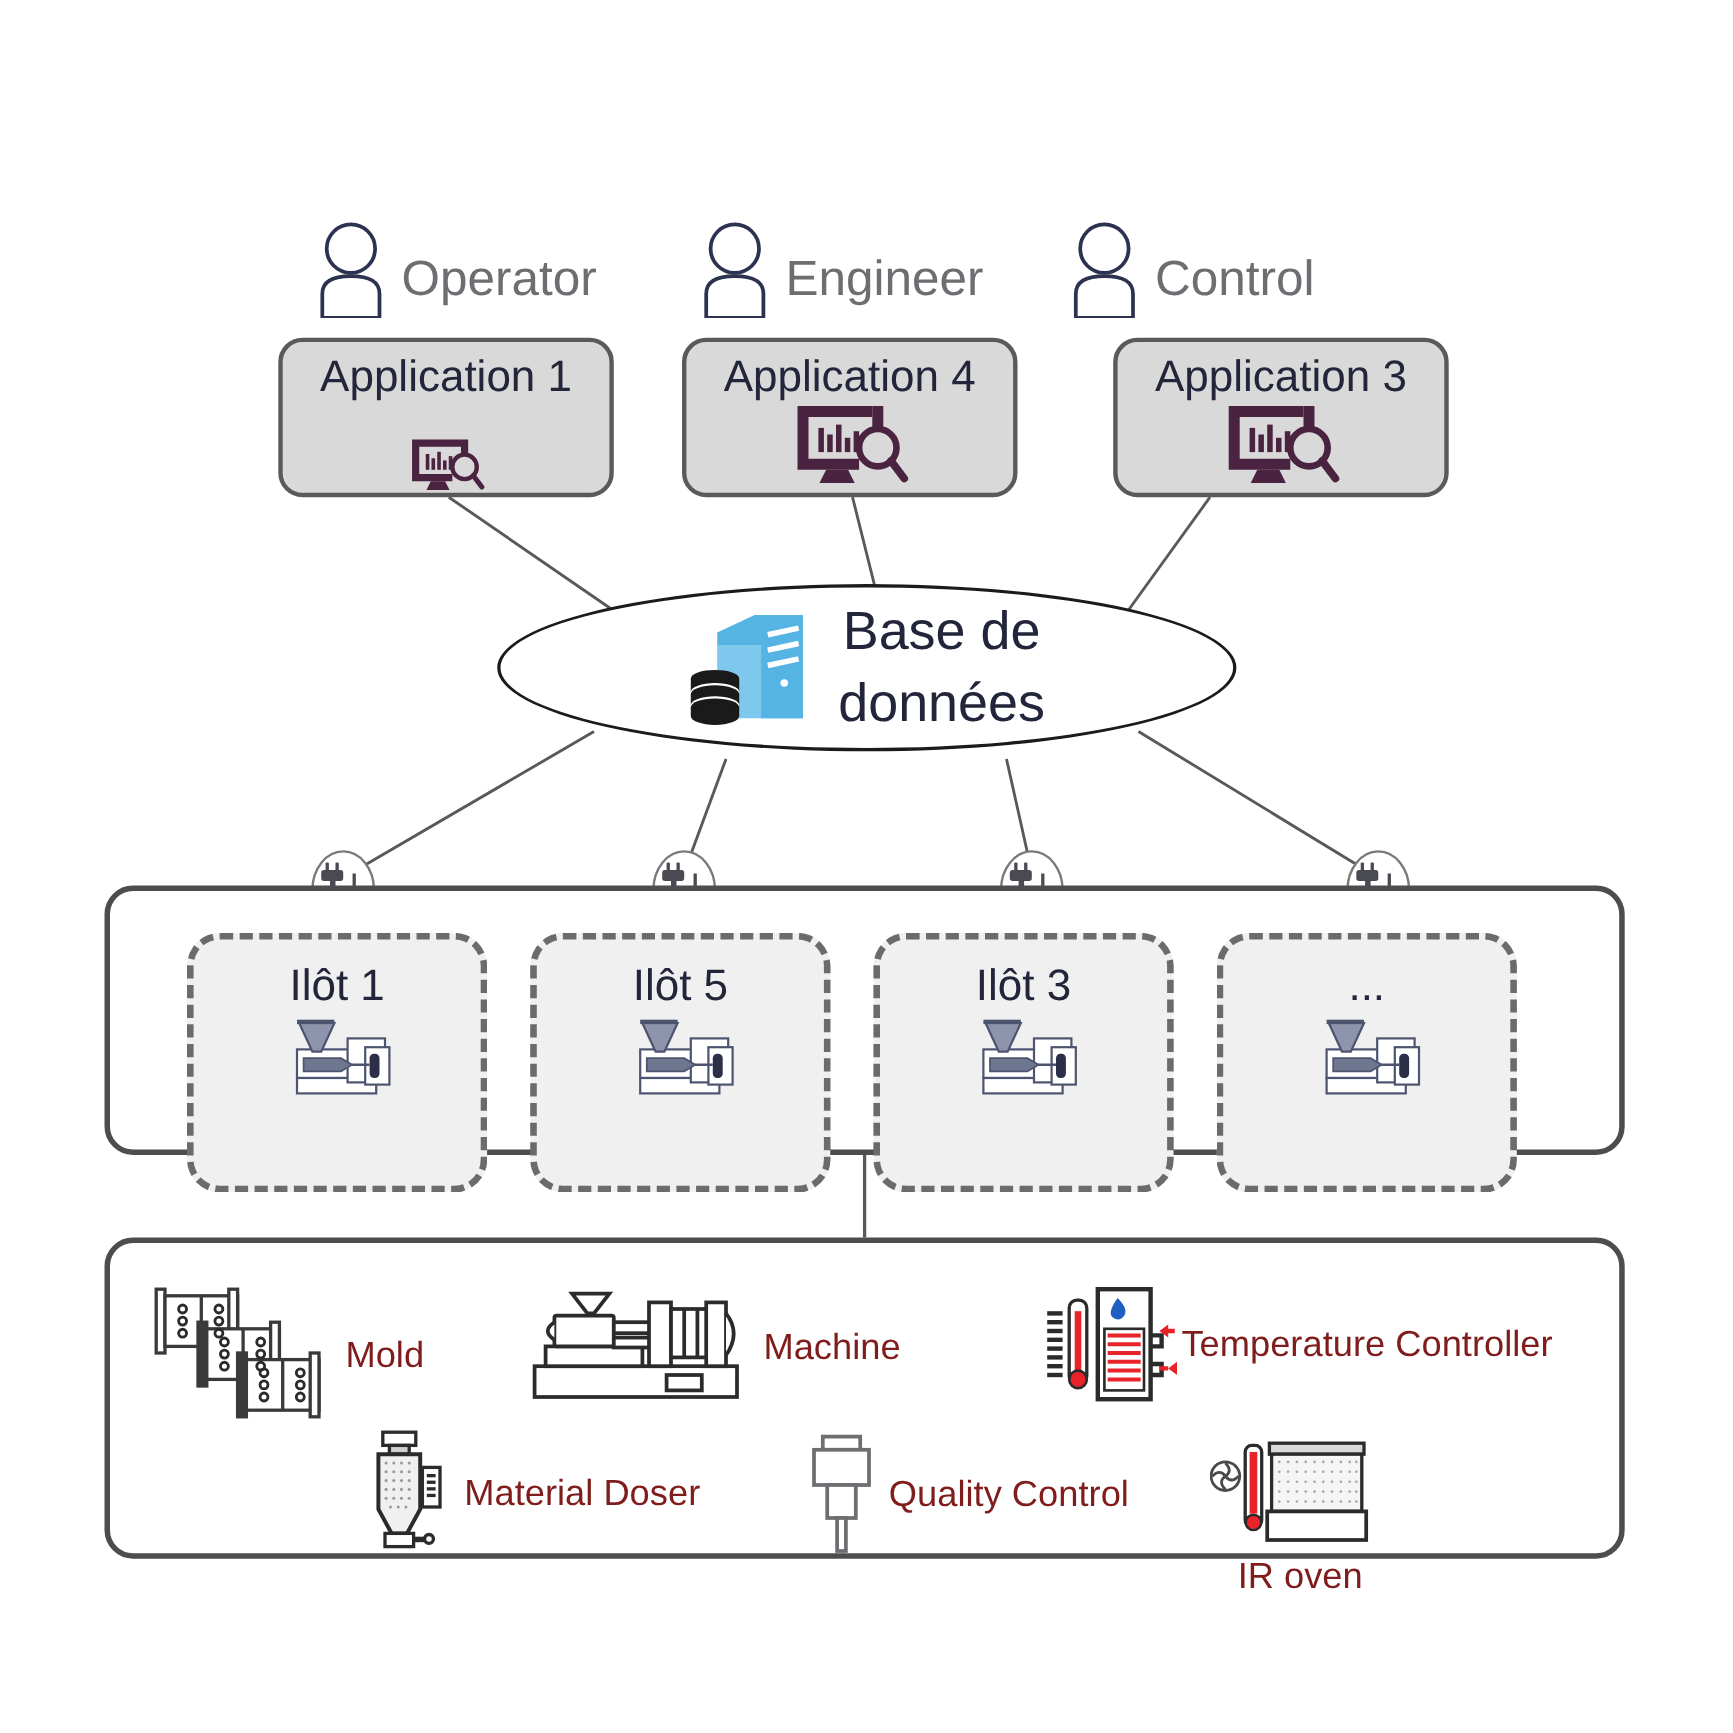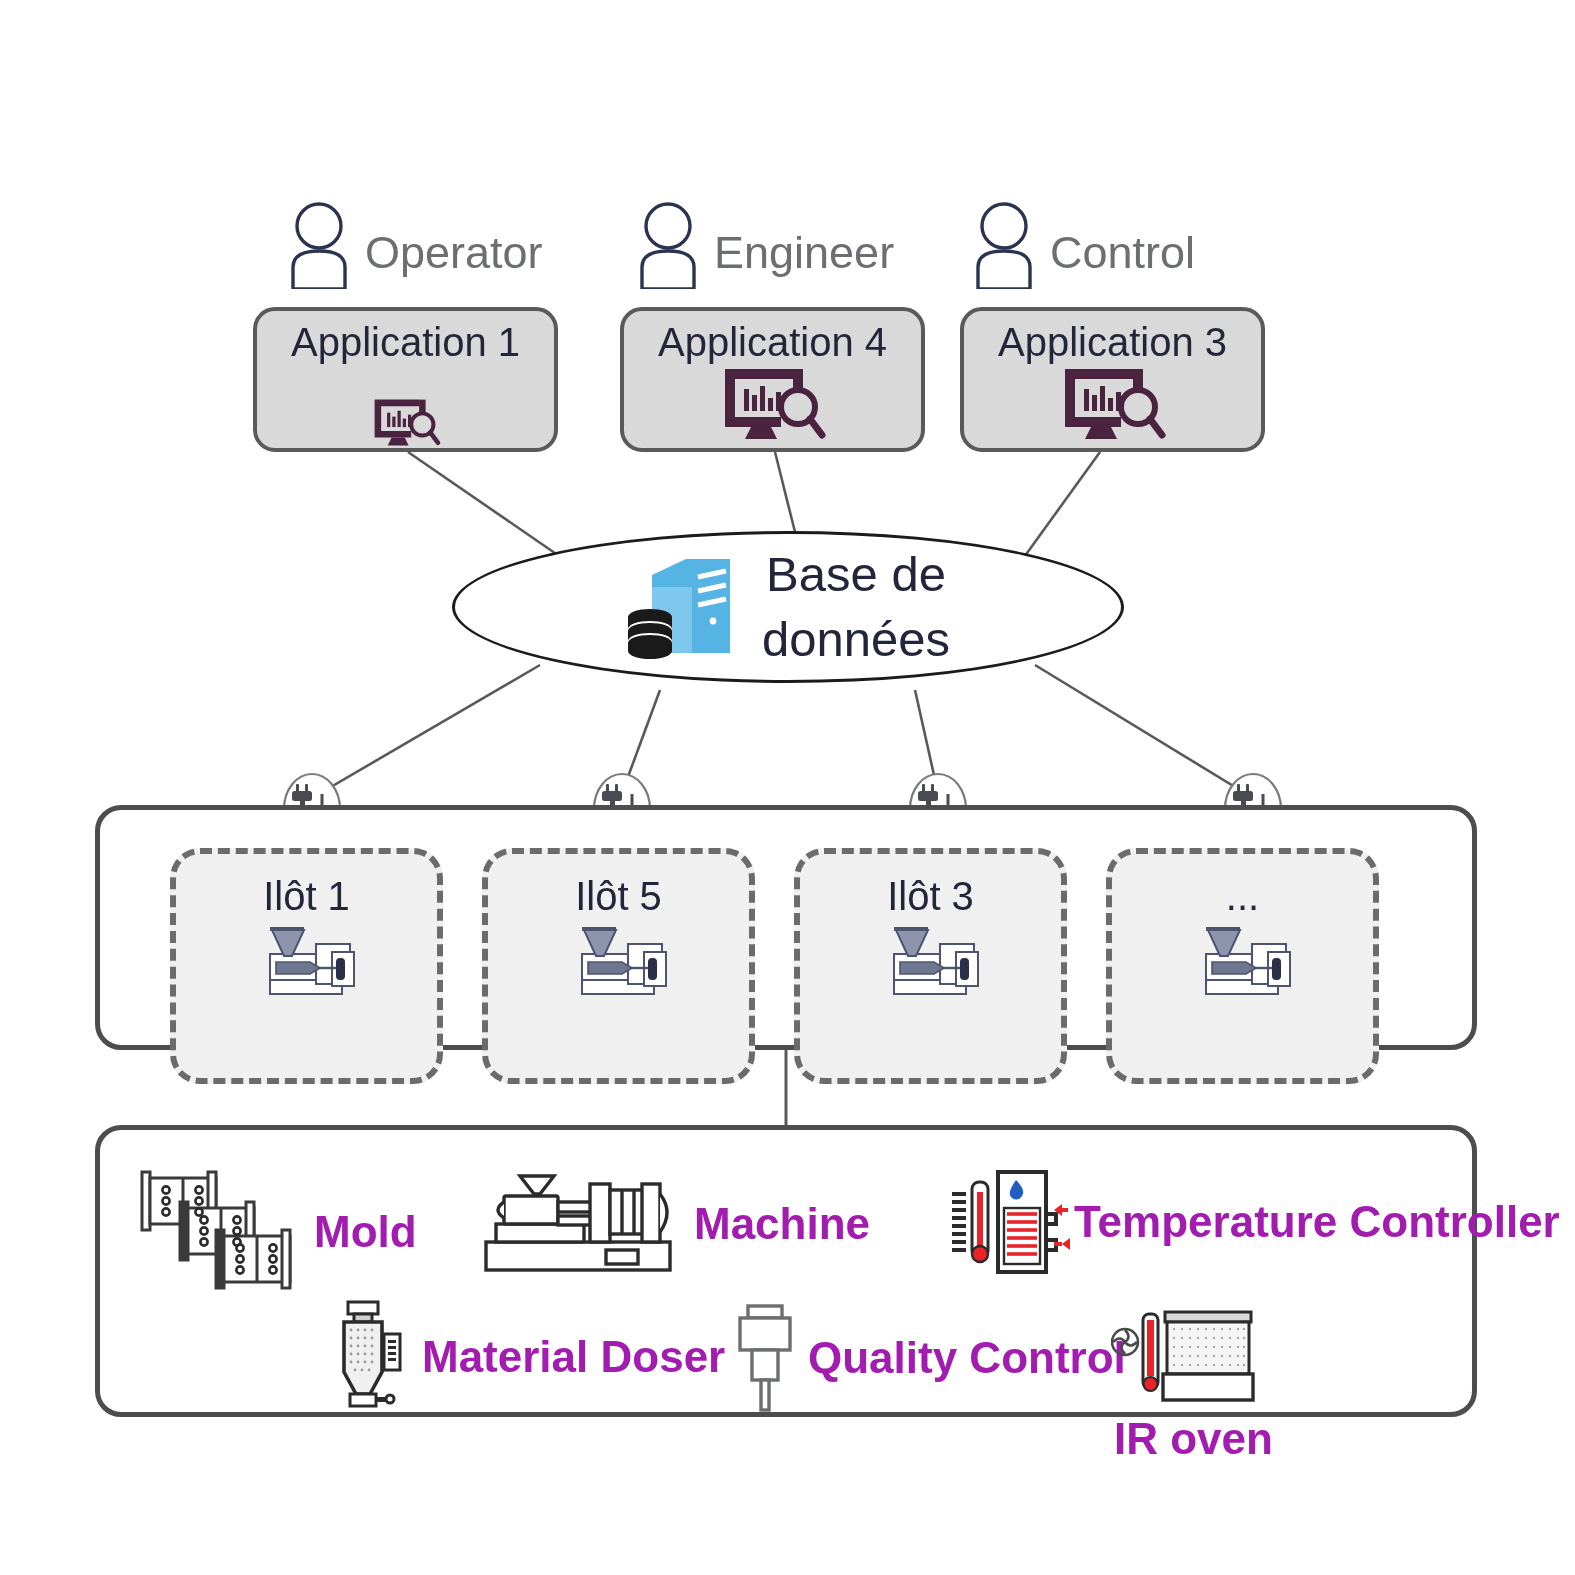--- a/index.html
+++ b/index.html
@@ -50,21 +50,21 @@
 
   .plug{position:absolute;width:62px;height:74px;}
 
   
   #legendbox{
     position:absolute;left:95px;top:1125px;width:1382px;height:292px;
     border:5px solid #4d4d4d;border-radius:26px;background:#fff;box-sizing:border-box;
   }
   .lg{position:absolute;display:flex;align-items:center;}
   .lg .lgicon{flex:0 0 auto;}
-  .lg .lglabel{font-size:44px;color:#a21caf;white-space:nowrap;font-weight:bold;}
+  .lg .lglabel{font-size:33px;color:#7f1d1d;white-space:nowrap;}
 </style>
 </head>
 <body>
 
 <div id="stage">
 
   <svg id="wires" viewBox="0 0 1575 1575">
     <g stroke="#595959" stroke-width="2.6" fill="none">
 
       <line x1="408" y1="452" x2="565" y2="560"></line>
@@ -129,21 +129,21 @@
       <rect x="33" y="30" width="5" height="16" fill="#4a2340"></rect>
       <rect x="41" y="21" width="5" height="25" fill="#4a2340"></rect>
       <rect x="49" y="33" width="5" height="13" fill="#4a2340"></rect>
       <rect x="57" y="27" width="5" height="19" fill="#4a2340"></rect>
       <path d="M32 62 H52 L58 74 H26 Z" fill="#4a2340"></path>
       <circle cx="79" cy="42" r="17" fill="none" stroke="#4a2340" stroke-width="6"></circle>
       <line x1="91" y1="54" x2="103" y2="70" stroke="#4a2340" stroke-width="7" stroke-linecap="round"></line>
     </svg>
   </div>
 
-  <div class="appbox" style="left:960px;top:307px;">
+  <div class="appbox" style="left:1012px;top:307px;">
     <div class="atitle">Application 3</div>
     <svg class="appicon" viewBox="0 0 108 78">
       <path d="M6 4 H74 V14 H16 V52 H62 V62 H6 Z" fill="#4a2340"></path>
       <path d="M74 4 H84 V24 H74 Z" fill="#4a2340"></path>
       <rect x="25" y="24" width="5" height="22" fill="#4a2340"></rect>
       <rect x="33" y="30" width="5" height="16" fill="#4a2340"></rect>
       <rect x="41" y="21" width="5" height="25" fill="#4a2340"></rect>
       <rect x="49" y="33" width="5" height="13" fill="#4a2340"></rect>
       <rect x="57" y="27" width="5" height="19" fill="#4a2340"></rect>
       <path d="M32 62 H52 L58 74 H26 Z" fill="#4a2340"></path>

